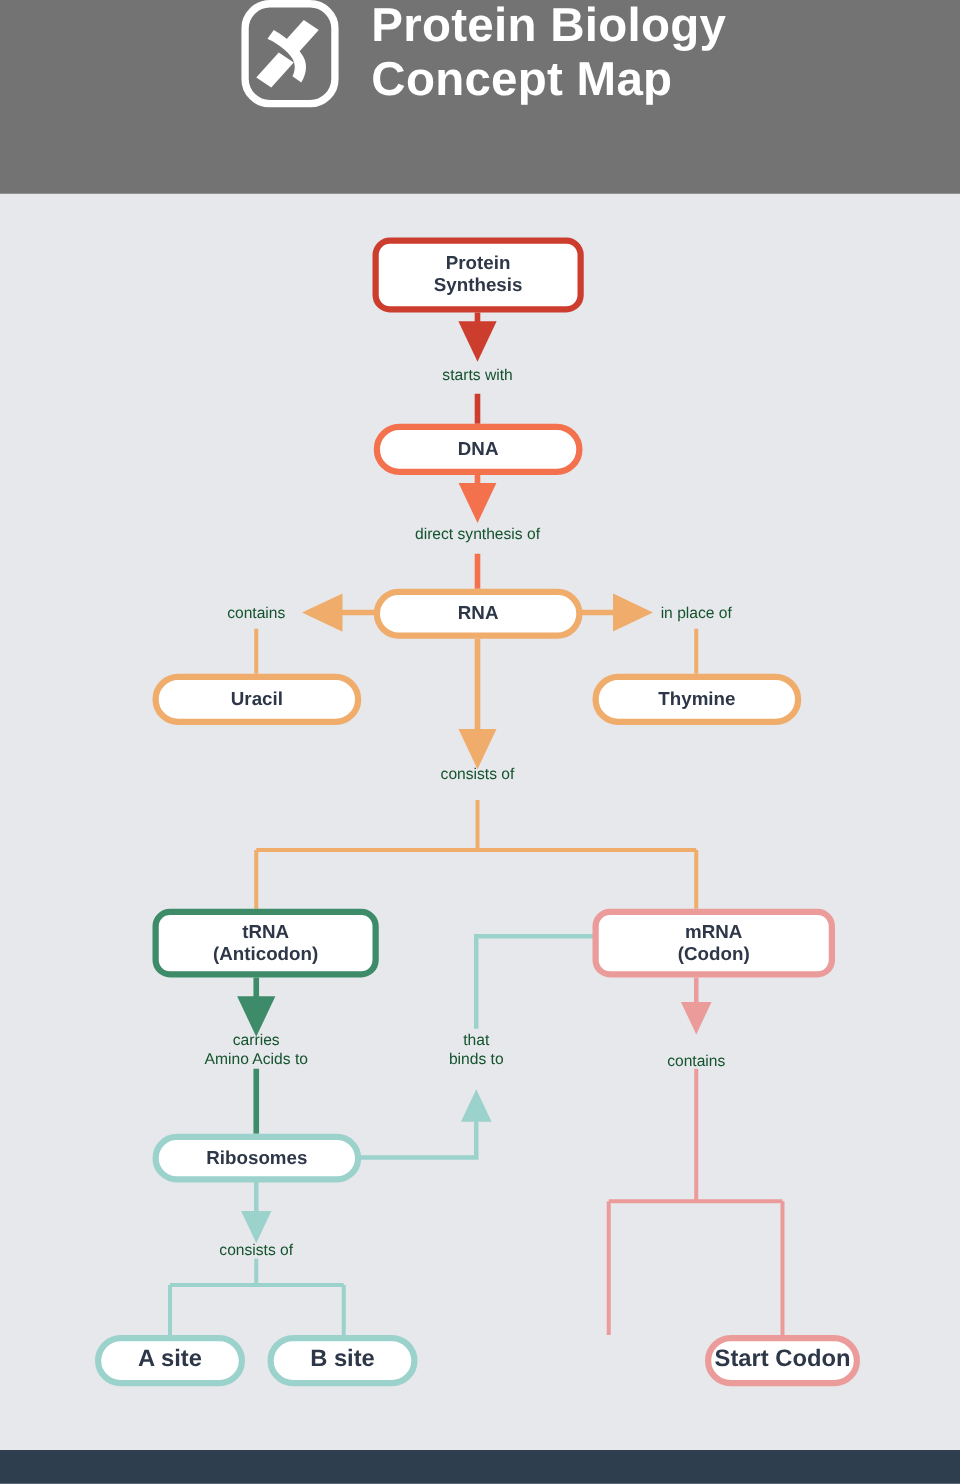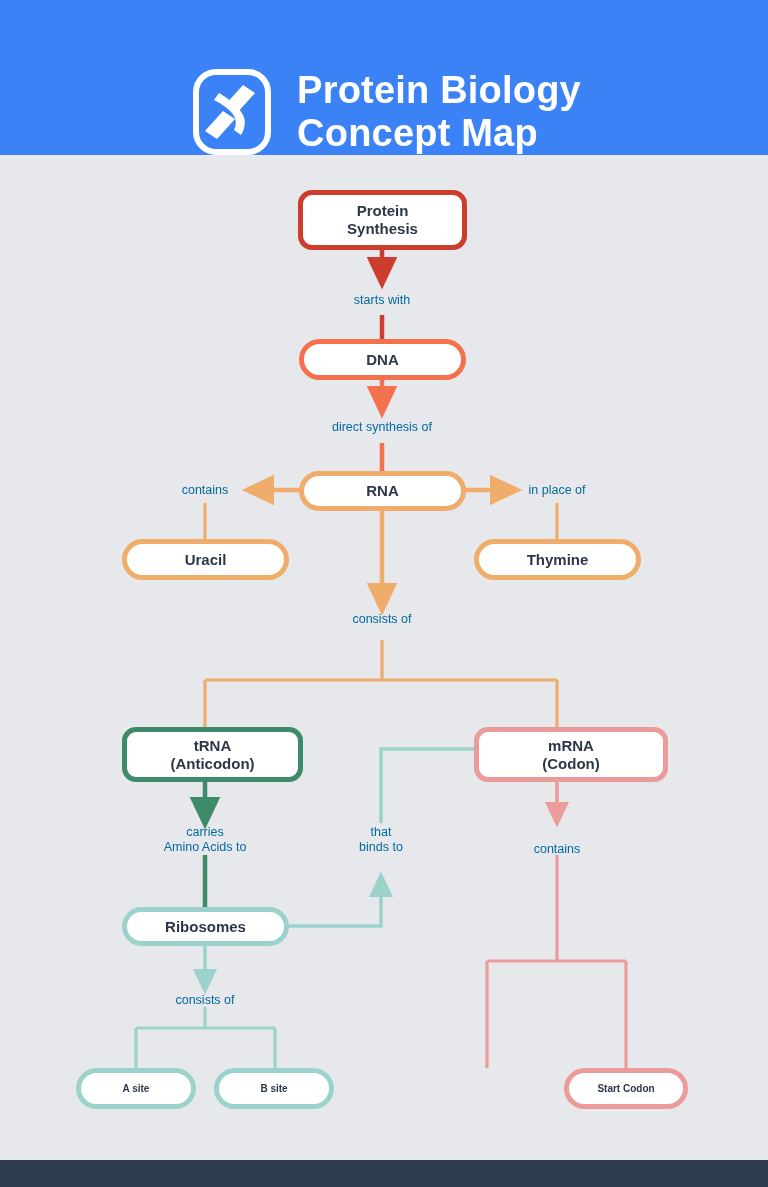--- a/index.html
+++ b/index.html
@@ -15,23 +15,23 @@
     overflow: hidden;
     position: relative;
   }
 
   
   #header {
     position: absolute;
     left: 0; top: 0;
     width: 768px;
     height: 155px;
-    background: #3b82f6;
+    background: #737373;
     display: flex;
-    align-items: flex-end;
+    align-items: flex-start;
     justify-content: center;
   }
   #header-inner {
     display: flex;
     align-items: center;
     gap: 26px;
     margin-left: 6px;
   }
   #dna-icon-box {
     width: 78px;
@@ -84,26 +84,26 @@
     justify-content: center;
     text-align: center;
     color: #2d3748;
     font-weight: bold;
     line-height: 1.18;
     white-space: pre-line;
     z-index: 4;
   }
   .node.rect { border-radius: 14px; }
   .node.big { font-size: 15px; }
-  .node.sm  { font-size: 10px; }
+  .node.sm  { font-size: 19px; }
 
   
   .edge-label {
     position: absolute;
-    color: #0369a1;
+    color: #14532d;
     font-size: 12.5px;
     line-height: 1.22;
     text-align: center;
     white-space: pre-line;
     transform: translateX(-50%);
     z-index: 5;
   }
 </style>
 </head>
 <body>

